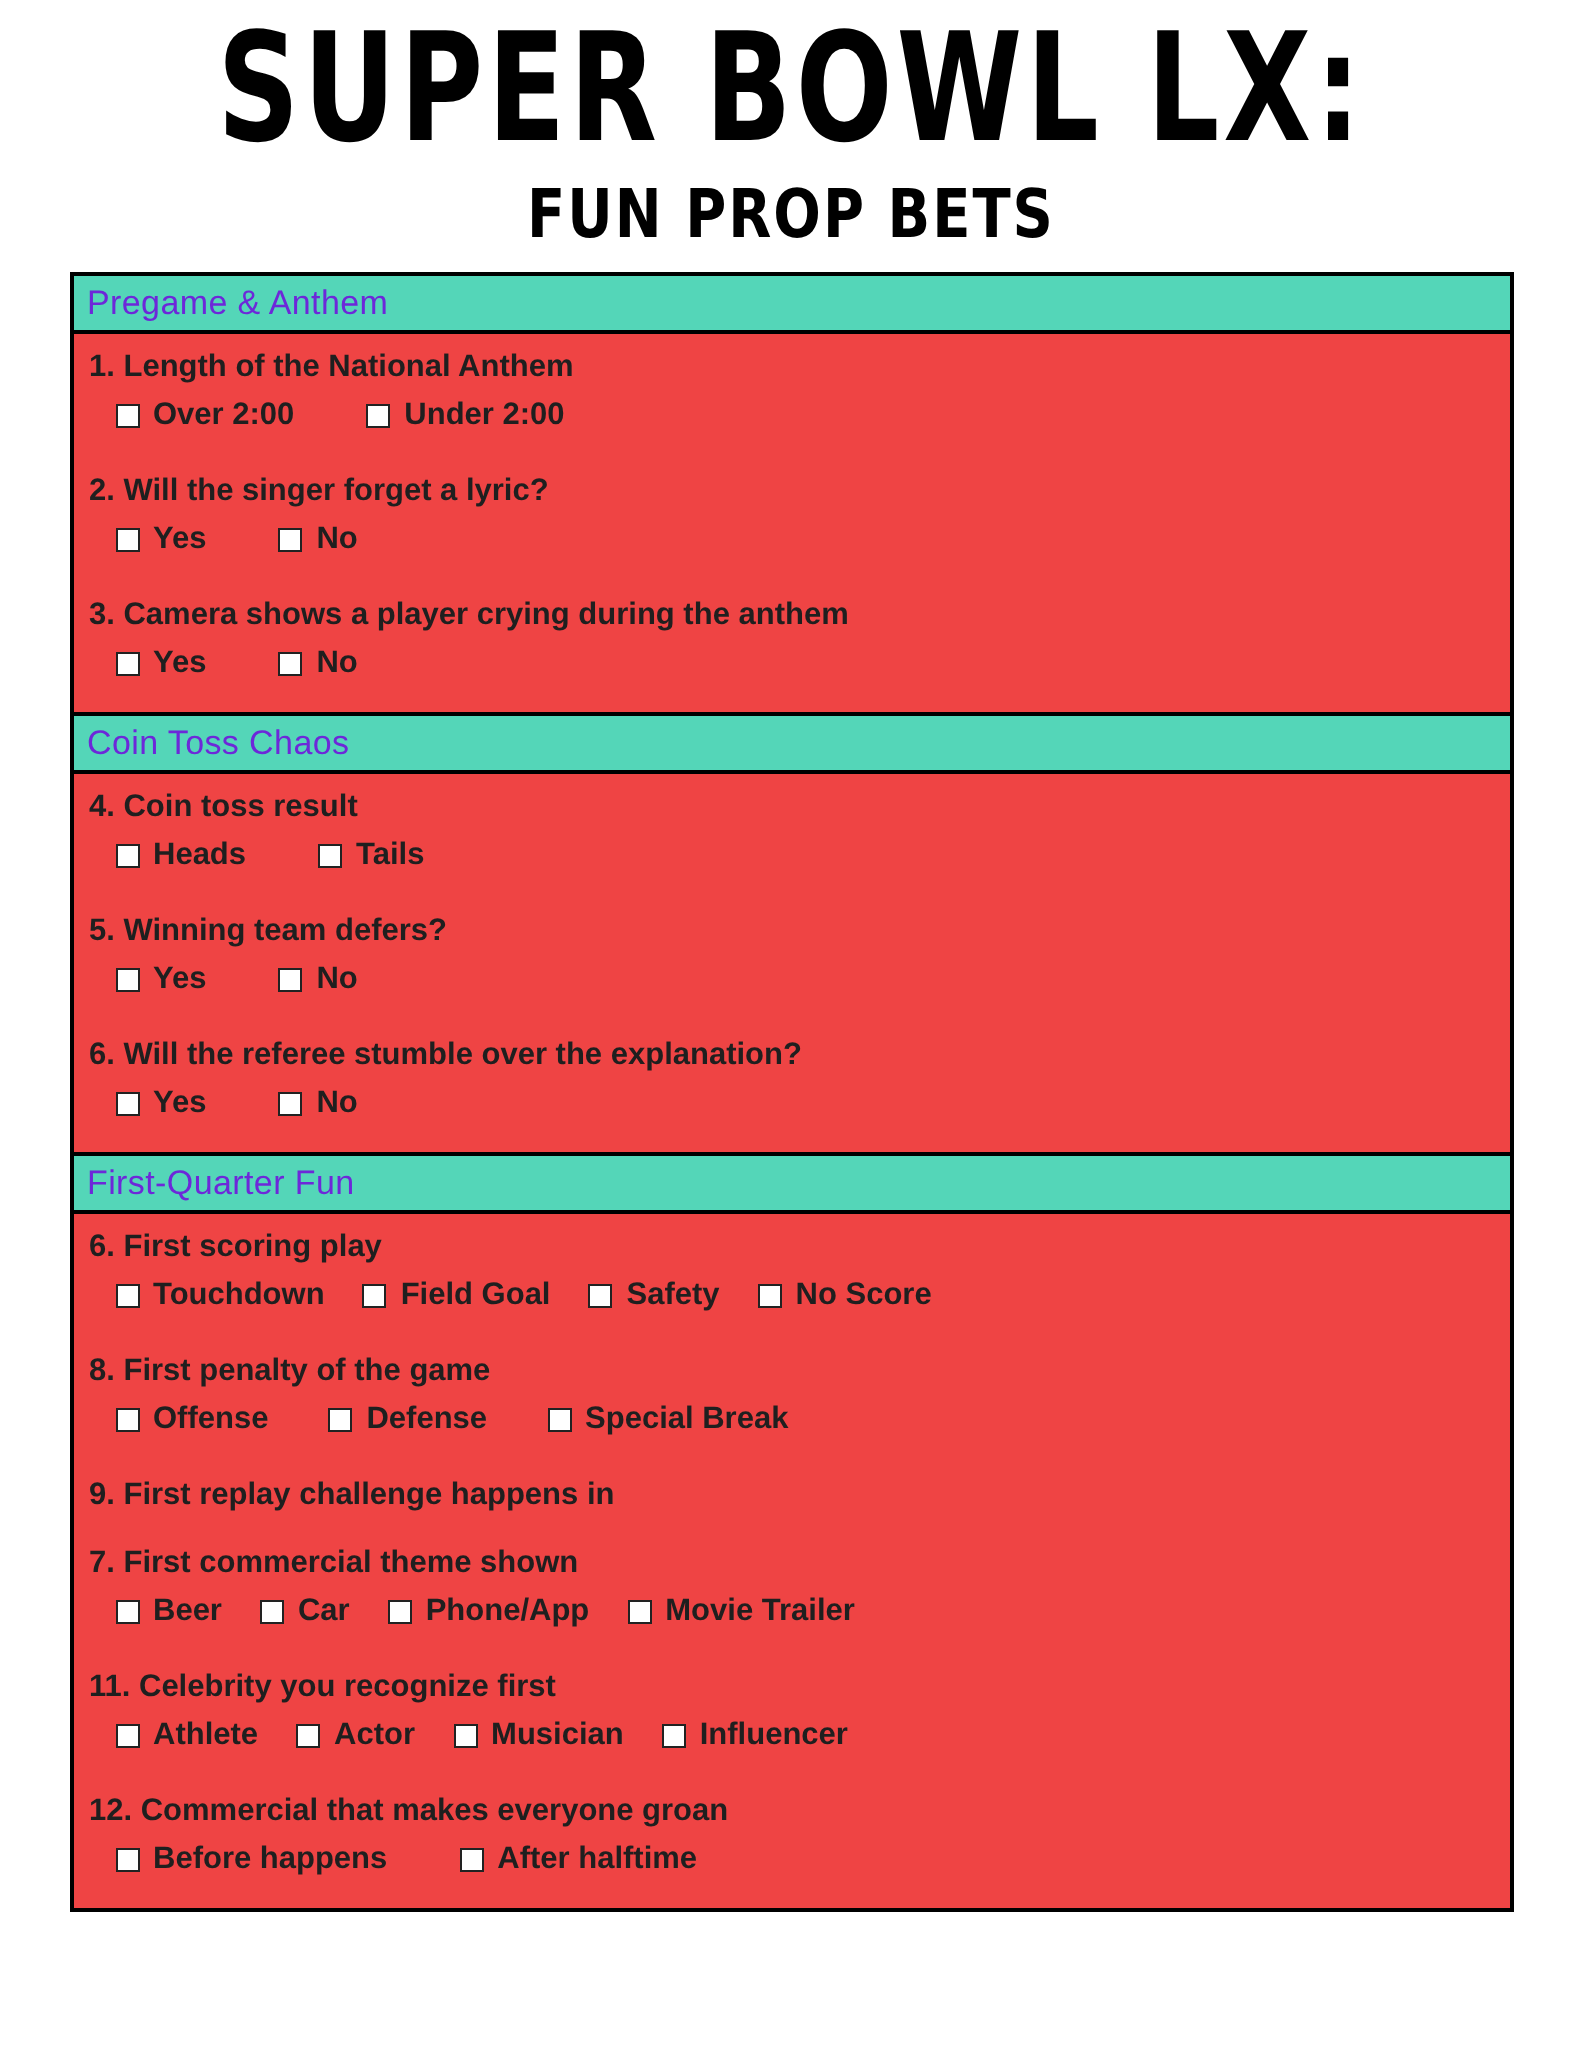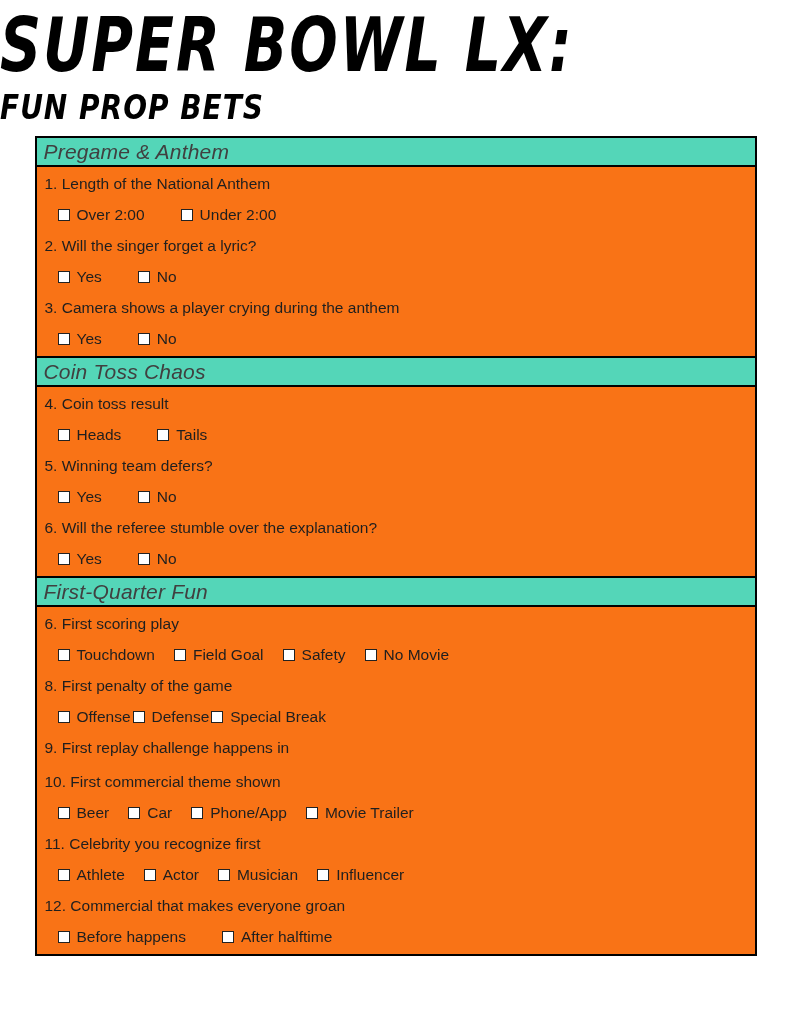--- a/index.html
+++ b/index.html
@@ -9,21 +9,21 @@
   }
   * { margin: 0; padding: 0; box-sizing: border-box; }
   html, body {
     width: 791px;
     background: #ffffff;
     font-family: "Liberation Sans", sans-serif;
     color: var(--text);
   }
   body { height: 1024px; overflow: hidden; }
 
-  .masthead { text-align: left; padding-top: 8px; font-style: italic; }
+  .masthead { text-align: center; padding-top: 8px; }
   .page-title {
     display: inline-block;
     font-family: "DejaVu Sans", sans-serif;
     font-weight: 900;
     font-size: 57px;
     letter-spacing: 2px;
     color: #000;
     transform: scaleY(1.32);
     transform-origin: top center;
     white-space: nowrap;
@@ -52,38 +52,37 @@
     background: #ffffff;
   }
   .section-header {
     height: 31px;
     background: var(--accent);
     border-top: 2.5px solid var(--border);
     border-bottom: 2px solid var(--border);
     display: flex;
     align-items: center;
     padding-left: 7px;
-    font-size: 21px;
+    font-size: 17px;
     font-weight: 400;
-    color: #404040;
+    color: #6d28d9;
     letter-spacing: 0.2px;
-    font-style: italic;
-  }
-  .section-body { background: #f97316; padding: 1px 0 2px 0; }
+  }
+  .section-body { background: #ef4444; padding: 1px 0 2px 0; font-weight: bold; }
   .q-line {
     height: 31px;
     display: flex;
     align-items: center;
     padding-left: 8px;
     font-size: 15.5px;
     color: var(--text);
   }
-  .options { display: flex; align-items: center; padding-left: 21px; }
+  .options { display: flex; align-items: flex-start; padding-left: 21px; }
   .options.cols-2 { gap: 36px; }
-  .options.cols-3 { gap: 2px; }
+  .options.cols-3 { gap: 30px; }
   .options.cols-4 { gap: 19px; }
   .option { display: inline-flex; align-items: center; cursor: pointer; }
   .checkbox {
     display: inline-block;
     width: 12px;
     height: 12px;
     border: 1.6px solid #222;
     background: #fff;
     margin-right: 7px;
     flex: 0 0 auto;
@@ -186,42 +185,42 @@
         <label class="option">
           <span class="checkbox"></span>
           <span class="option-label">Field Goal</span>
         </label>
         <label class="option">
           <span class="checkbox"></span>
           <span class="option-label">Safety</span>
         </label>
         <label class="option">
           <span class="checkbox"></span>
-          <span class="option-label">No Movie</span>
+          <span class="option-label">No Score</span>
         </label>
       </div>
       <div class="q-line">8. First penalty of the game</div>
       <div class="q-line options cols-3">
         <label class="option">
           <span class="checkbox"></span>
           <span class="option-label">Offense</span>
         </label>
         <label class="option">
           <span class="checkbox"></span>
           <span class="option-label">Defense</span>
         </label>
         <label class="option">
           <span class="checkbox"></span>
           <span class="option-label">Special Break</span>
         </label>
       </div>
       <div class="q-line">9. First replay challenge happens in</div>
     </div>
     <div class="section-body">
-      <div class="q-line">10. First commercial theme shown</div>
+      <div class="q-line">7. First commercial theme shown</div>
       <div class="q-line options cols-4">
         <label class="option">
           <span class="checkbox"></span>
           <span class="option-label">Beer</span>
         </label>
         <label class="option">
           <span class="checkbox"></span>
           <span class="option-label">Car</span>
         </label>
         <label class="option">

